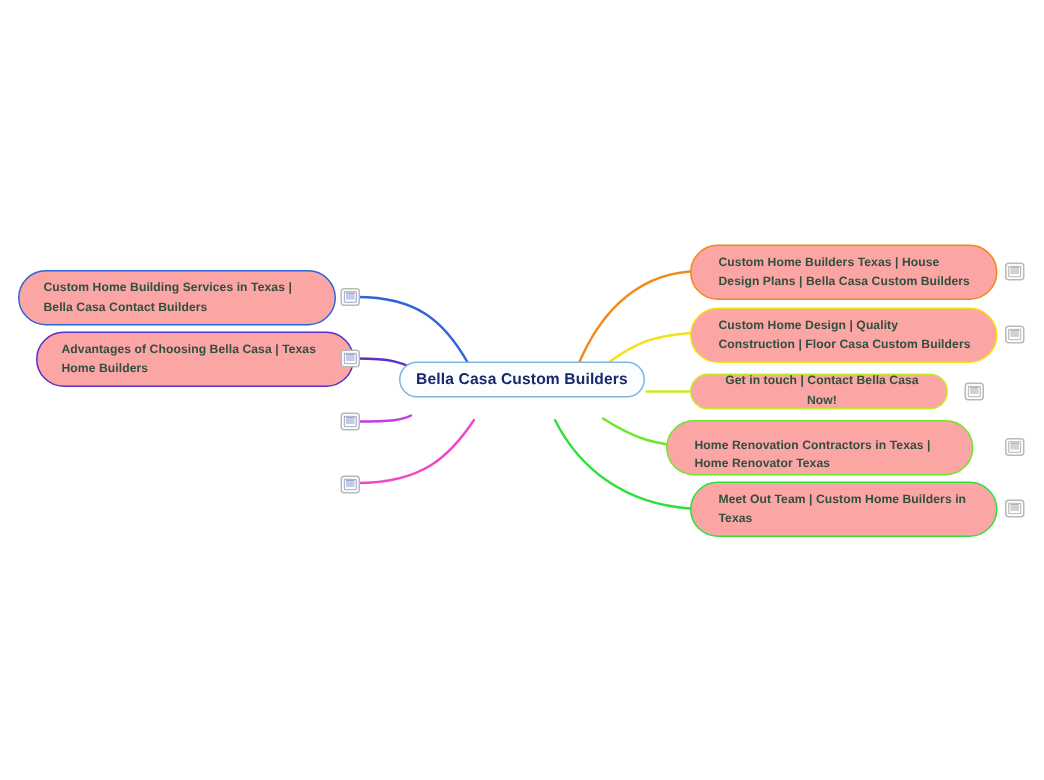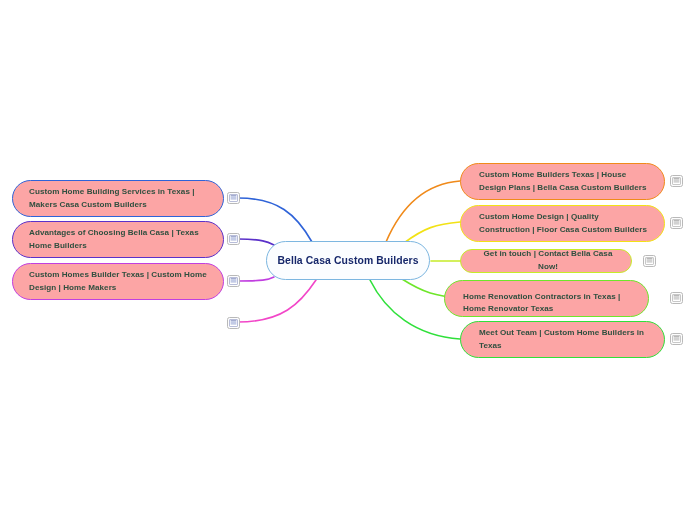--- a/index.html
+++ b/index.html
@@ -44,21 +44,21 @@
     padding: 0 14px 0 16px;
   }
   .node.right .node-label {
     padding: 0 14px 0 18px;
   }
   #center-node {
     position: absolute;
     left: 266px;
     top: 241px;
     width: 164px;
-    height: 39px;
+    height: 24px;
     box-sizing: border-box;
     display: flex;
     align-items: center;
     justify-content: center;
     border: 1.7px solid #7cb6e0;
     border-radius: 20px;
     background: #fbfdff;
   }
   #center-node .center-label {
     font-size: 10.4px;
@@ -94,44 +94,41 @@
     <path id="lc3" fill="none" stroke-width="1.6" stroke-linecap="round" d="M238,322 C282,322 300,304 316,280" stroke="#f246c8"></path>
 
     <path id="rc0" fill="none" stroke-width="1.6" stroke-linecap="round" d="M386,242 C398,214 420,184 460,181" stroke="#f08a1a"></path>
     <path id="rc1" fill="none" stroke-width="1.6" stroke-linecap="round" d="M404,243 C424,228 436,224 460,222" stroke="#f2e215"></path>
     <path id="rc2" fill="none" stroke-width="1.6" stroke-linecap="round" d="M431,261 C442,261 450,261 460,261" stroke="#c6ec28"></path>
     <path id="rc3" fill="none" stroke-width="1.6" stroke-linecap="round" d="M402,279 C424,293 436,296 460,298" stroke="#6ee62a"></path>
     <path id="rc4" fill="none" stroke-width="1.6" stroke-linecap="round" d="M370,280 C386,312 416,336 460,339" stroke="#2fe03a"></path>
   </svg>
 
   <div class="node left" id="ln0" style="left: 12px; top: 180px; width: 212px; height: 37px; border-color: rgb(47, 99, 216);">
-    <span class="node-label">Custom Home Building Services in Texas | Makers Casa Custom Builders</span>
+    <span class="node-label">Custom Home Building Services in Texas | Bella Casa Contact Builders</span>
   </div>
   <div class="badge" id="lb0" style="left:227px; top:192px;">
     <svg width="9" height="8" viewBox="0 0 9 8" aria-hidden="true">
       <rect x="0.5" y="0.5" width="8" height="7" rx="0.6" fill="#ffffff" stroke="#9aa0c8" stroke-width="0.7"></rect>
       <rect x="1.6" y="2.1" width="5.8" height="3.6" fill="#c3cbe6"></rect>
       <rect x="1.6" y="1.1" width="5.8" height="0.8" fill="#8f98c4"></rect>
     </svg>
   </div>
 
-  <div class="node left" id="ln1" style="left: 12px; top: 221px; width: 212px; height: 37px; border-color: rgb(91, 49, 201);">
+  <div class="node left" id="ln1" style="left: 24px; top: 221px; width: 212px; height: 37px; border-color: rgb(91, 49, 201);">
     <span class="node-label">Advantages of Choosing Bella Casa | Texas Home Builders</span>
   </div>
   <div class="badge" id="lb1" style="left:227px; top:233px;">
     <svg width="9" height="8" viewBox="0 0 9 8" aria-hidden="true">
       <rect x="0.5" y="0.5" width="8" height="7" rx="0.6" fill="#ffffff" stroke="#9aa0c8" stroke-width="0.7"></rect>
       <rect x="1.6" y="2.1" width="5.8" height="3.6" fill="#c3cbe6"></rect>
       <rect x="1.6" y="1.1" width="5.8" height="0.8" fill="#8f98c4"></rect>
     </svg>
   </div>
 
-  <div class="node left" id="ln2" style="left: 12px; top: 263px; width: 212px; height: 37px; border-color: rgb(193, 63, 224);">
-    <span class="node-label">Custom Homes Builder Texas | Custom Home Design | Home Makers</span>
-  </div>
   <div class="badge" id="lb2" style="left:227px; top:275px;">
     <svg width="9" height="8" viewBox="0 0 9 8" aria-hidden="true">
       <rect x="0.5" y="0.5" width="8" height="7" rx="0.6" fill="#ffffff" stroke="#9aa0c8" stroke-width="0.7"></rect>
       <rect x="1.6" y="2.1" width="5.8" height="3.6" fill="#c3cbe6"></rect>
       <rect x="1.6" y="1.1" width="5.8" height="0.8" fill="#8f98c4"></rect>
     </svg>
   </div>
 
   <div class="badge" id="lb3" style="left:227px; top:317px;">
     <svg width="9" height="8" viewBox="0 0 9 8" aria-hidden="true">

